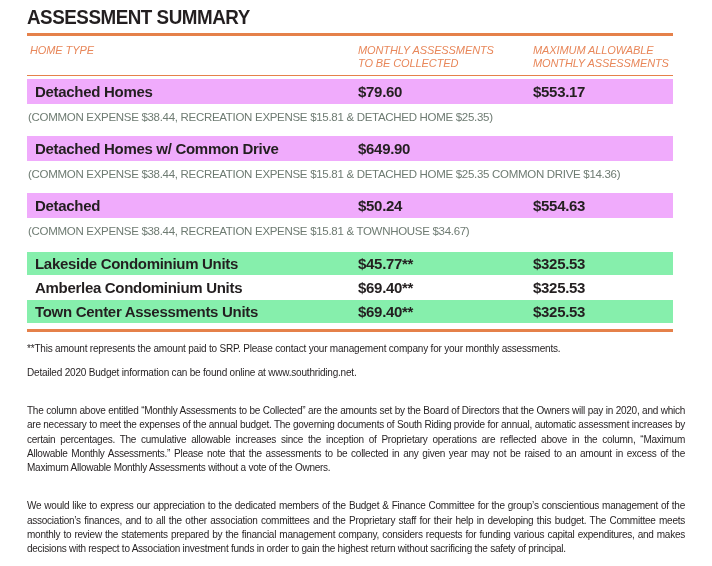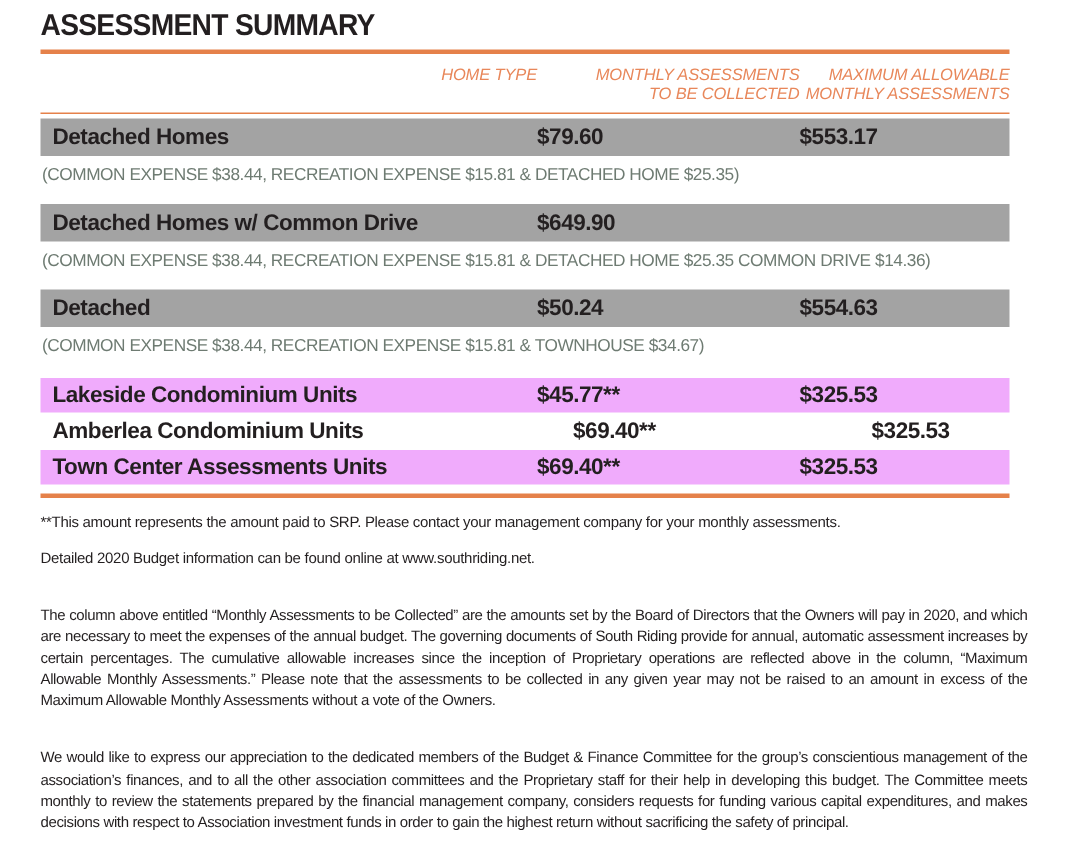--- a/index.html
+++ b/index.html
@@ -44,37 +44,36 @@
     margin-top: 8px;
   }
   .col-head {
     font-size: 11px;
     line-height: 13px;
     font-style: italic;
     color: #e8875a;
     text-transform: uppercase;
     white-space: pre-line;
     letter-spacing: -0.1px;
-    text-align: right;
   }
   .col-head.first { padding-left: 3px; }
   .row {
     display: grid;
     grid-template-columns: 331px 175px 140px;
     align-items: center;
     height: 25px;
     font-weight: bold;
     font-size: 15px;
     letter-spacing: -0.3px;
   }
   .row.condo { height: 23px; margin-bottom: 1px; }
   .row .label { padding-left: 8px; }
-  .bg-blue { background: #a3a3a3; }
-  .bg-orange { background: #f0abfc; }
-  .bg-white { background: #ffffff; gap: 24px; }
+  .bg-blue { background: #f0abfc; }
+  .bg-orange { background: #86efac; }
+  .bg-white { background: #ffffff; }
   .group-note {
     font-size: 11.5px;
     line-height: 13px;
     color: #6e7b72;
     letter-spacing: -0.3px;
     margin: 7px 0 12px 1px;
   }
   .row-1 { margin-top: 3px; }
   .condo-section { margin-top: 14px; }
   .rule-bottom { margin-top: 6px; }

